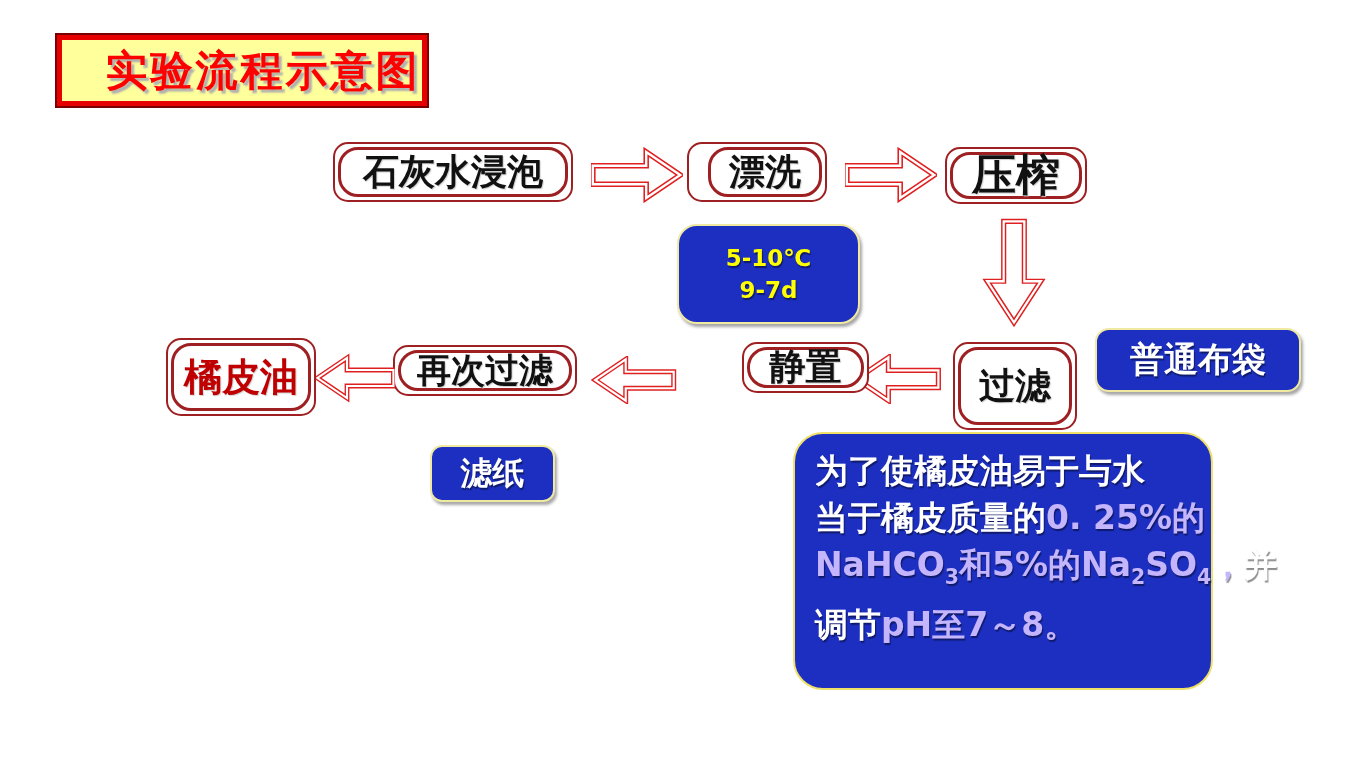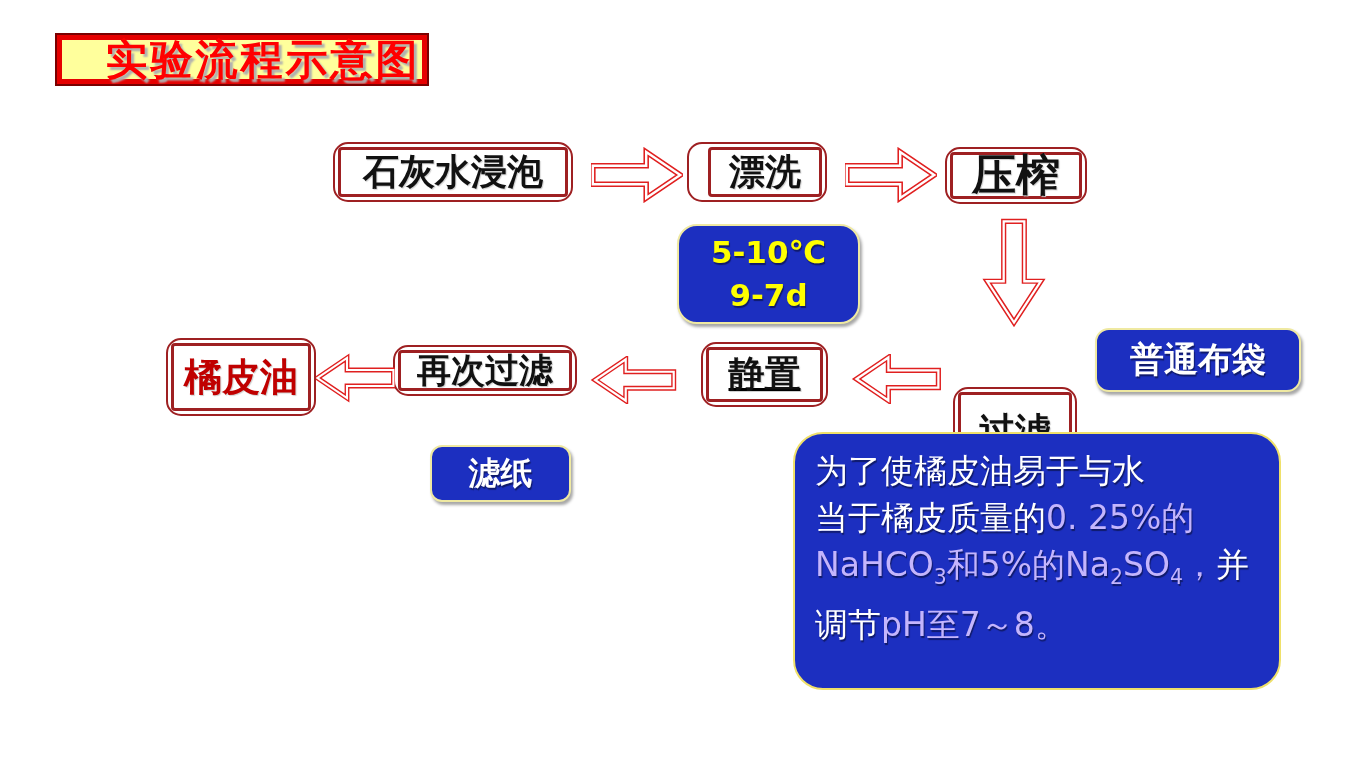--- a/index.html
+++ b/index.html
@@ -5,52 +5,52 @@
   * { margin:0; padding:0; box-sizing:border-box; }
   body { background:#ddd; font-family:"DejaVu Sans", sans-serif; }
   #slide {
     position:relative; width:1364px; height:768px;
     background:#ffffff; overflow:hidden;
     font-family:"DejaVu Sans", sans-serif;
   }
 
   
   .title-box {
-    position:absolute; left:57px; top:35px; width:370px; height:49px;
+    position:absolute; left:57px; top:35px; width:370px; height:71px;
     background:#FFFF9C;
     border:5px solid #E60000;
     outline:2px solid #7A0000;
     display:flex; align-items:center; justify-content:center;
     font-size:42px; font-weight:bold; color:#FF0000;
     text-shadow:3px 3px 2px #AFAFAF;
     letter-spacing:3px;
     padding-left:42px;
   }
 
   
   .pbox {
     position:absolute; background:#ffffff;
     border:2px solid #9E2022; border-radius:15px; padding:3px;
   }
   .pbox .inner {
     width:100%; height:100%;
-    border:3px solid #9E2022; border-radius:4px;
+    border:3px solid #9E2022; border-radius:20px;
     display:flex; align-items:center; justify-content:center;
     font-weight:bold; color:#111111; white-space:nowrap;
     text-shadow:1px 1px 1px #cfcfcf;
   }
   .b-soak   { left:333px; top:142px; width:240px; height:60px; }
   .b-soak .inner  { font-size:36px; }
   .b-rinse  { left:687px; top:142px; width:140px; height:60px;padding-left:19px; }
   .b-rinse .inner { font-size:36px; }
   .b-press  { left:945px; top:147px; width:142px; height:57px; }
   .b-press .inner { font-size:44px; }
-  .b-filter { left:953px; top:342px; width:124px; height:88px;margin-top:45px; }
+  .b-filter { left:953px; top:342px; width:124px; height:88px; }
   .b-filter .inner { font-size:36px; }
-  .b-settle { left:701px; top:342px; width:127px; height:65px;text-decoration:underline; }
+  .b-settle { left:742px; top:342px; width:127px; height:51px; }
   .b-settle .inner { font-size:36px; }
   .b-refilter { left:393px; top:345px; width:184px; height:51px; }
   .b-refilter .inner { font-size:34px; }
   .b-oil    { left:166px; top:338px; width:150px; height:78px; }
   .b-oil .inner { font-size:38px; color:#C00000; }
 
   
   .arrow { position:absolute; }
   .ar1 { left:591px; top:147px; }
   .ar2 { left:845px; top:147px; }
@@ -63,37 +63,37 @@
   .bluebox {
     position:absolute; background:#1C2FC0;
     border:2px solid #EFE9A2;
     box-shadow:2px 3px 3px rgba(0,0,0,0.35);
     display:flex; align-items:center; justify-content:center;
     font-weight:bold; text-align:center;
     text-shadow:1px 2px 1px rgba(0,0,0,0.45);
   }
   .temp-box {
     left:677px; top:224px; width:183px; height:100px; border-radius:20px;
-    color:#FFFF00; font-size:31px; line-height:1.4; flex-direction:column;
+    color:#FFFF00; font-size:23px; line-height:1.4; flex-direction:column;
   }
   .bag-box {
     left:1095px; top:328px; width:206px; height:64px; border-radius:14px;
     color:#FFFFFF; font-size:34px;
   }
   .paper-box {
-    left:430px; top:445px; width:141px; height:57px; border-radius:12px;
+    left:430px; top:445px; width:125px; height:57px; border-radius:12px;
     color:#FFFFFF; font-size:32px;
   }
 
   
   .note-box {
-    position:absolute; left:793px; top:432px; width:488px; height:258px;
+    position:absolute; left:793px; top:432px; width:420px; height:258px;
     background:#1C2FC0; border:2px solid #EFE06A; border-radius:30px;
     padding:13px 18px 0 20px;
-    font-size:33px; font-weight:normal; line-height:47px;
+    font-size:33px; font-weight:bold; line-height:47px;
     text-shadow:1px 2px 1px rgba(0,0,0,0.45);
     white-space:nowrap;
   }
   .note-box .w { color:#FFFFFF; }
   .note-box .y { color:#c4b5fd;text-align:center; }
   .note-box sub { font-size:0.62em; }
 </style>
 </head>
 <body>
 

